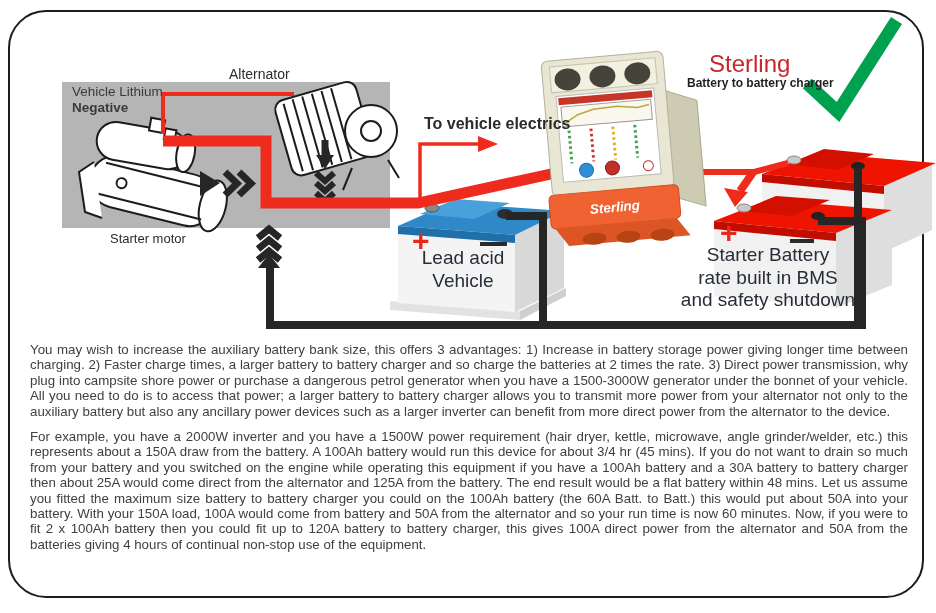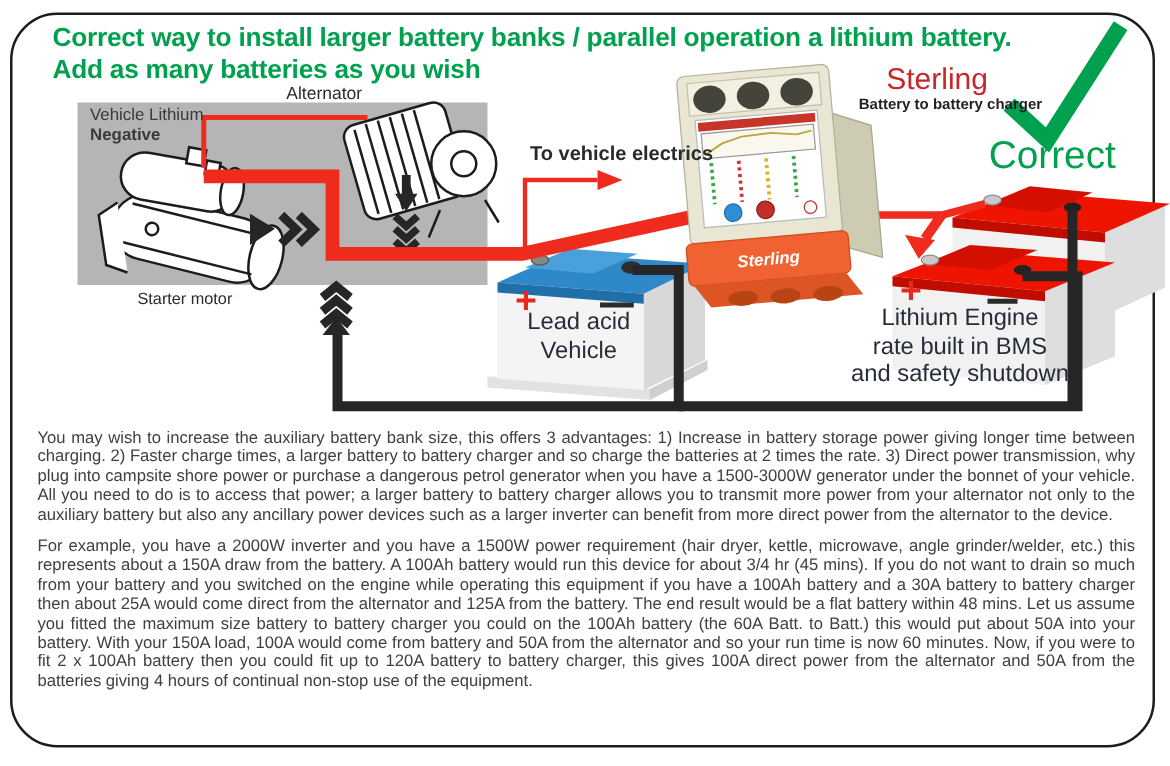--- a/index.html
+++ b/index.html
@@ -34,24 +34,20 @@
             color:#404040;font-size:13.3px;line-height:15.4px;text-align:justify;}
   .bodytext p{margin:0 0 10px 0;}
   .diagram text{font-family:"Liberation Sans",sans-serif;}
 </style>
 </head>
 <body>
 
 <div class="canvas">
   <div class="frame"></div>
 
-  <div class="title">
-    <div>Correct way to install larger battery banks / parallel operation a lithium battery.</div>
-    <div>Add as many batteries as you wish</div>
-  </div>
 
   <svg class="diagram" width="936" height="345" viewBox="0 0 936 345">
 
     <rect x="62" y="82" width="328" height="146" fill="#b5b5b5"></rect>
 
     <g stroke="#1c1c1c" fill="#ffffff" stroke-width="2">
       <g transform="rotate(14 165 195)">
         <rect x="88" y="168" width="128" height="52" rx="26"></rect>
         <ellipse cx="214" cy="194" rx="13" ry="26"></ellipse>
         <line x1="100" y1="178" x2="206" y2="178"></line>
@@ -183,26 +179,25 @@
 
   <div class="plus plus-la">+</div>
   <div class="minusbar minus-la"></div>
   <div class="batt-name name-la">
     <div>Lead acid</div>
     <div>Vehicle</div>
   </div>
 
   <div class="brand">Sterling</div>
   <div class="brand-sub">Battery to battery charger</div>
-  <div class="verdict">Correct</div>
 
   <div class="plus plus-li">+</div>
   <div class="minusbar minus-li"></div>
   <div class="batt-name name-li">
-    <div>Lithium Engine</div>
+    <div>Starter Battery</div>
     <div>rate built in BMS</div>
     <div>and safety shutdown</div>
   </div>
 
   <div class="bodytext">
     <p>You may wish to increase the auxiliary battery bank size, this offers 3 advantages: 1) Increase in battery storage power giving longer time between charging. 2) Faster charge times, a larger battery to battery charger and so charge the batteries at 2 times the rate. 3) Direct power transmission, why plug into campsite shore power or purchase a dangerous petrol generator when you have a 1500-3000W generator under the bonnet of your vehicle. All you need to do is to access that power; a larger battery to battery charger allows you to transmit more power from your alternator not only to the auxiliary battery but also any ancillary power devices such as a larger inverter can benefit from more direct power from the alternator to the device.</p>
     <p>For example, you have a 2000W inverter and you have a 1500W power requirement (hair dryer, kettle, microwave, angle grinder/welder, etc.) this represents about a 150A draw from the battery. A 100Ah battery would run this device for about 3/4 hr (45 mins). If you do not want to drain so much from your battery and you switched on the engine while operating this equipment if you have a 100Ah battery and a 30A battery to battery charger then about 25A would come direct from the alternator and 125A from the battery. The end result would be a flat battery within 48 mins. Let us assume you fitted the maximum size battery to battery charger you could on the 100Ah battery (the 60A Batt. to Batt.) this would put about 50A into your battery. With your 150A load, 100A would come from battery and 50A from the alternator and so your run time is now 60 minutes. Now, if you were to fit 2 x 100Ah battery then you could fit up to 120A battery to battery charger, this gives 100A direct power from the alternator and 50A from the batteries giving 4 hours of continual non-stop use of the equipment.</p>
   </div>
 </div>
 

